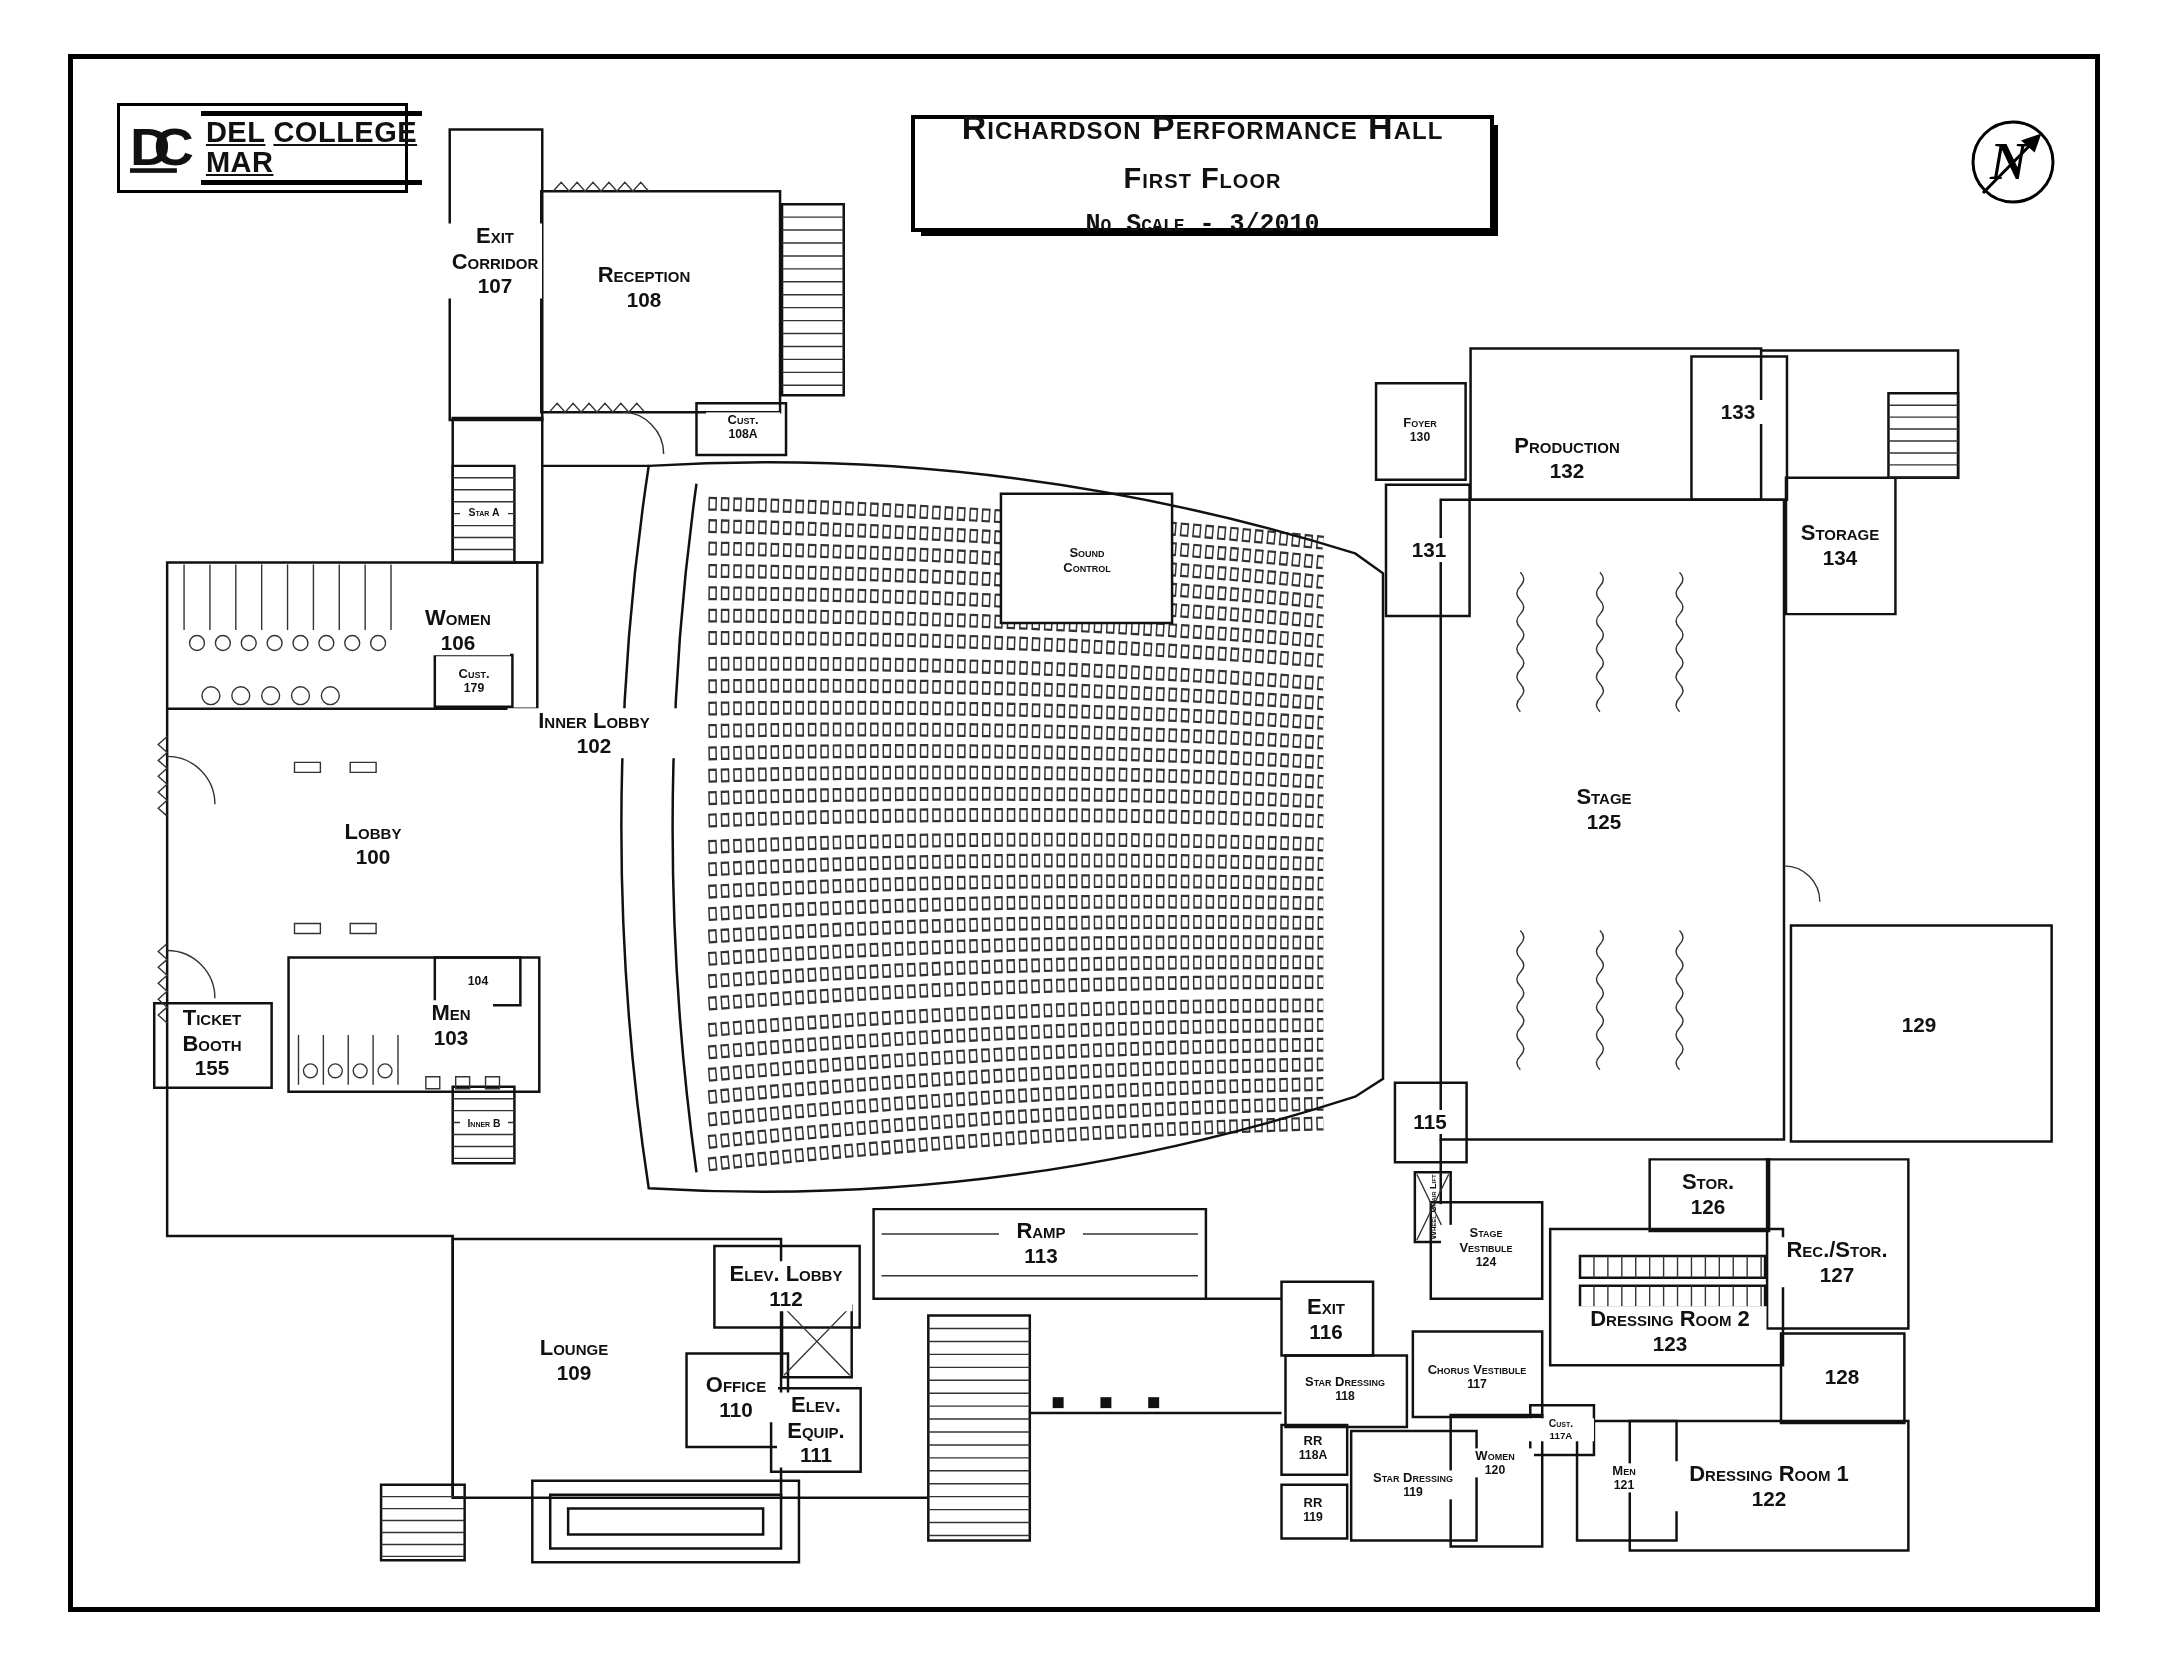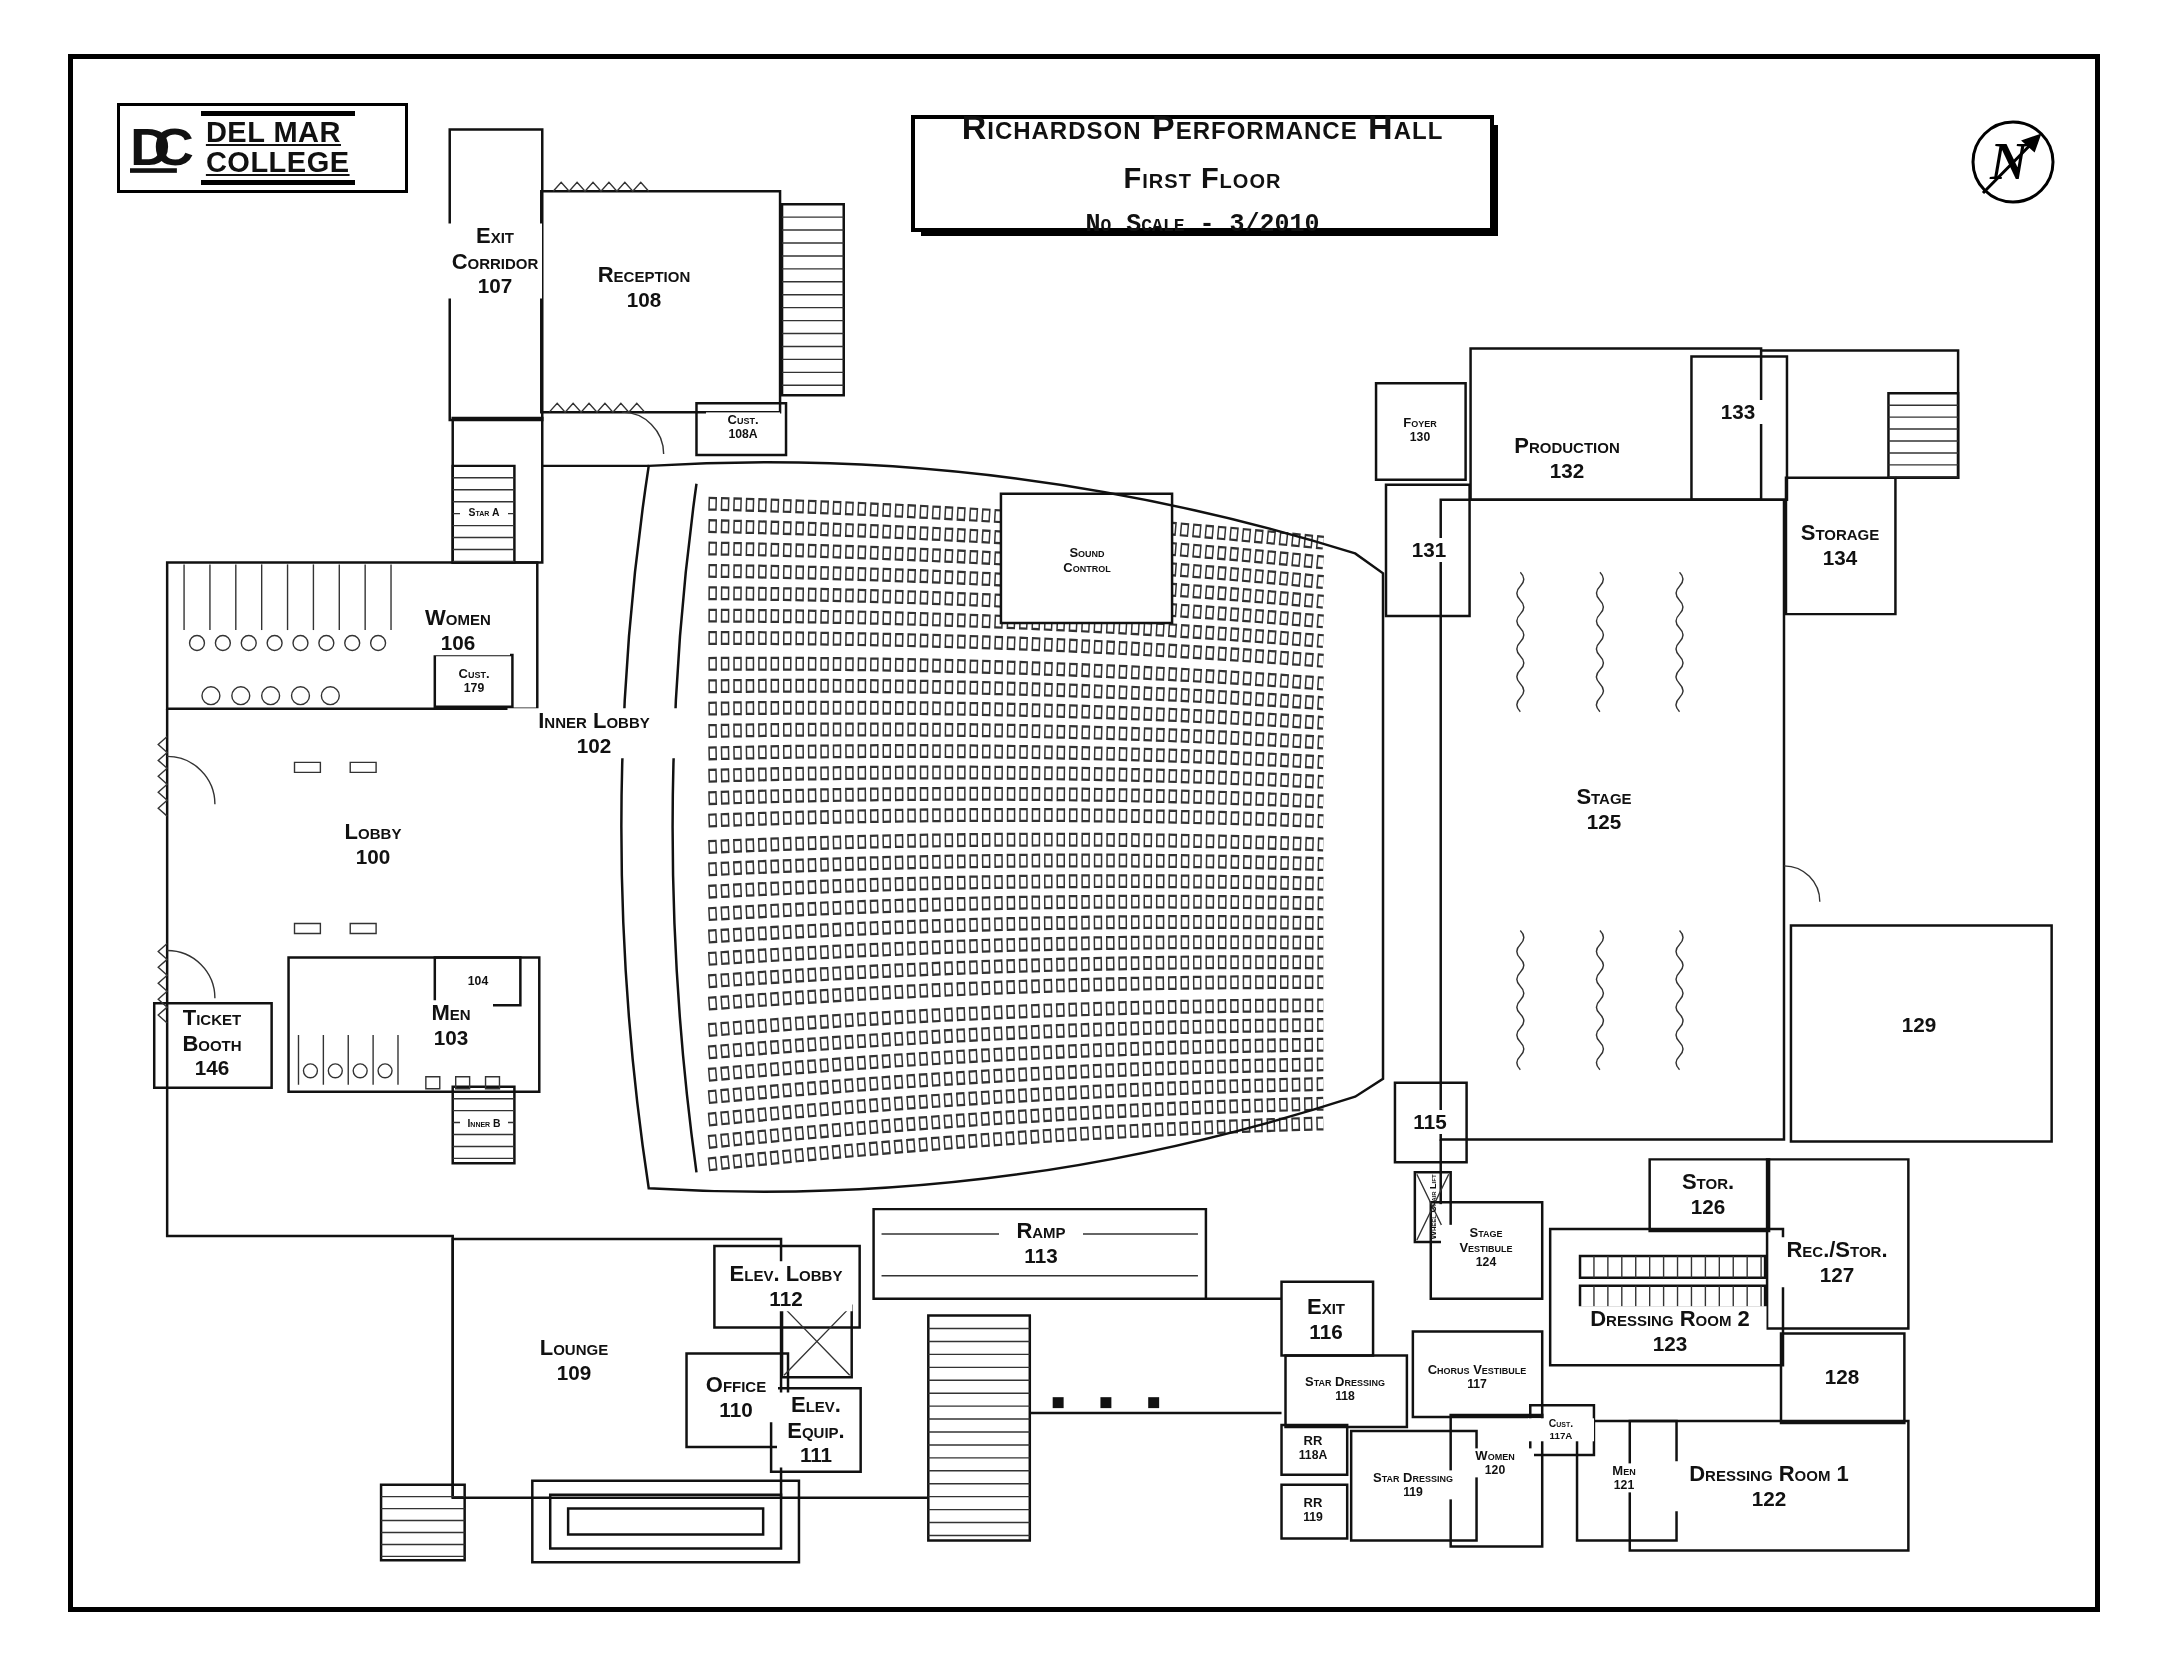--- a/index.html
+++ b/index.html
@@ -12,21 +12,21 @@
       border:4px solid #000;box-shadow:7px 7px 0 -3px #000;background:#fff;box-sizing:border-box;
       display:flex;flex-direction:column;align-items:center;justify-content:center;gap:15px;}
   .tb1{font-size:34px;font-weight:bold;font-variant:small-caps;letter-spacing:1px;}
   .tb2{font-size:29px;font-weight:bold;font-variant:small-caps;letter-spacing:1px;}
   .tb3{font-size:25px;font-weight:bold;font-variant:small-caps;font-family:Liberation Mono, monospace;}
   
   .logo{position:absolute;left:117px;top:103px;width:291px;height:90px;border:3px solid #000;
         box-sizing:border-box;display:flex;align-items:center;padding:4px 10px;background:#fff;text-decoration:underline;}
   .logo-mark{font-size:56px;font-weight:900;letter-spacing:-17px;line-height:1;padding-right:24px;
              transform:scaleY(.92);}
-  .logo-text{display:flex;flex-direction:column;justify-content:center;
+  .logo-text{display:flex;flex-direction:row;justify-content:center;
              border-top:5px solid #000;border-bottom:5px solid #000;padding:2px 5px;}
   .logo-line{font-size:29px;font-weight:900;line-height:1.02;letter-spacing:0.5px;}
   
   .north{position:absolute;left:1968px;top:117px;width:90px;height:90px;}
   
   .plan{position:absolute;left:0;top:0;width:2178px;height:1675px;}
   .w{fill:none;stroke:#111;stroke-width:2.5px;}
   .wf{fill:#fff;stroke:#111;stroke-width:2.5px;}
   .thin{fill:none;stroke:#333;stroke-width:1.4px;}
   .blk{fill:#111;stroke:none;}
@@ -381,21 +381,21 @@
     </div>
   <div class="room sm" style="left:478px;top:981px;width:60px">
       <span class="rn">104</span>
     </div>
   <div class="room" style="left:451px;top:1025px;width:80px">
       <span class="rl">Men</span>
       <span class="rn">103</span>
     </div>
   <div class="room" style="left:212px;top:1043px;width:80px">
       <span class="rl">Ticket Booth</span>
-      <span class="rn">146</span>
+      <span class="rn">155</span>
     </div>
   <div class="room xs" style="left:484px;top:1124px;width:44px">
       <span class="rl">Inner B</span>
     </div>
   <div class="room" style="left:574px;top:1360px;width:109px">
       <span class="rl">Lounge</span>
       <span class="rn">109</span>
     </div>
   <div class="room" style="left:736px;top:1397px;width:80px">
       <span class="rl">Office</span>

